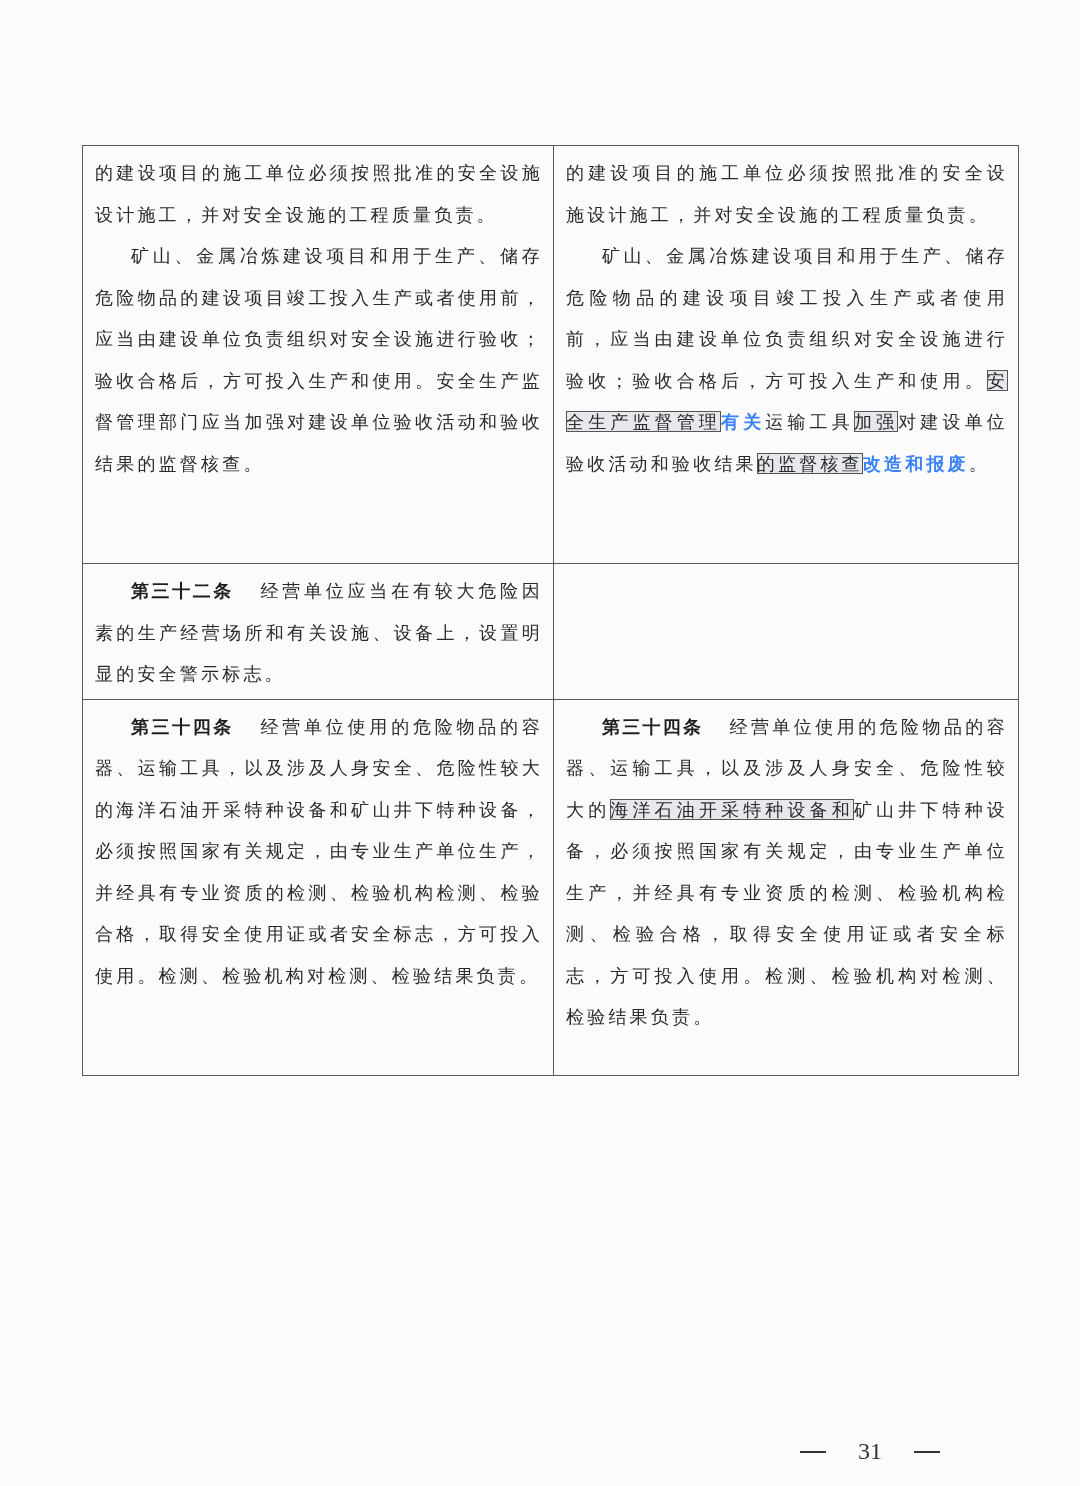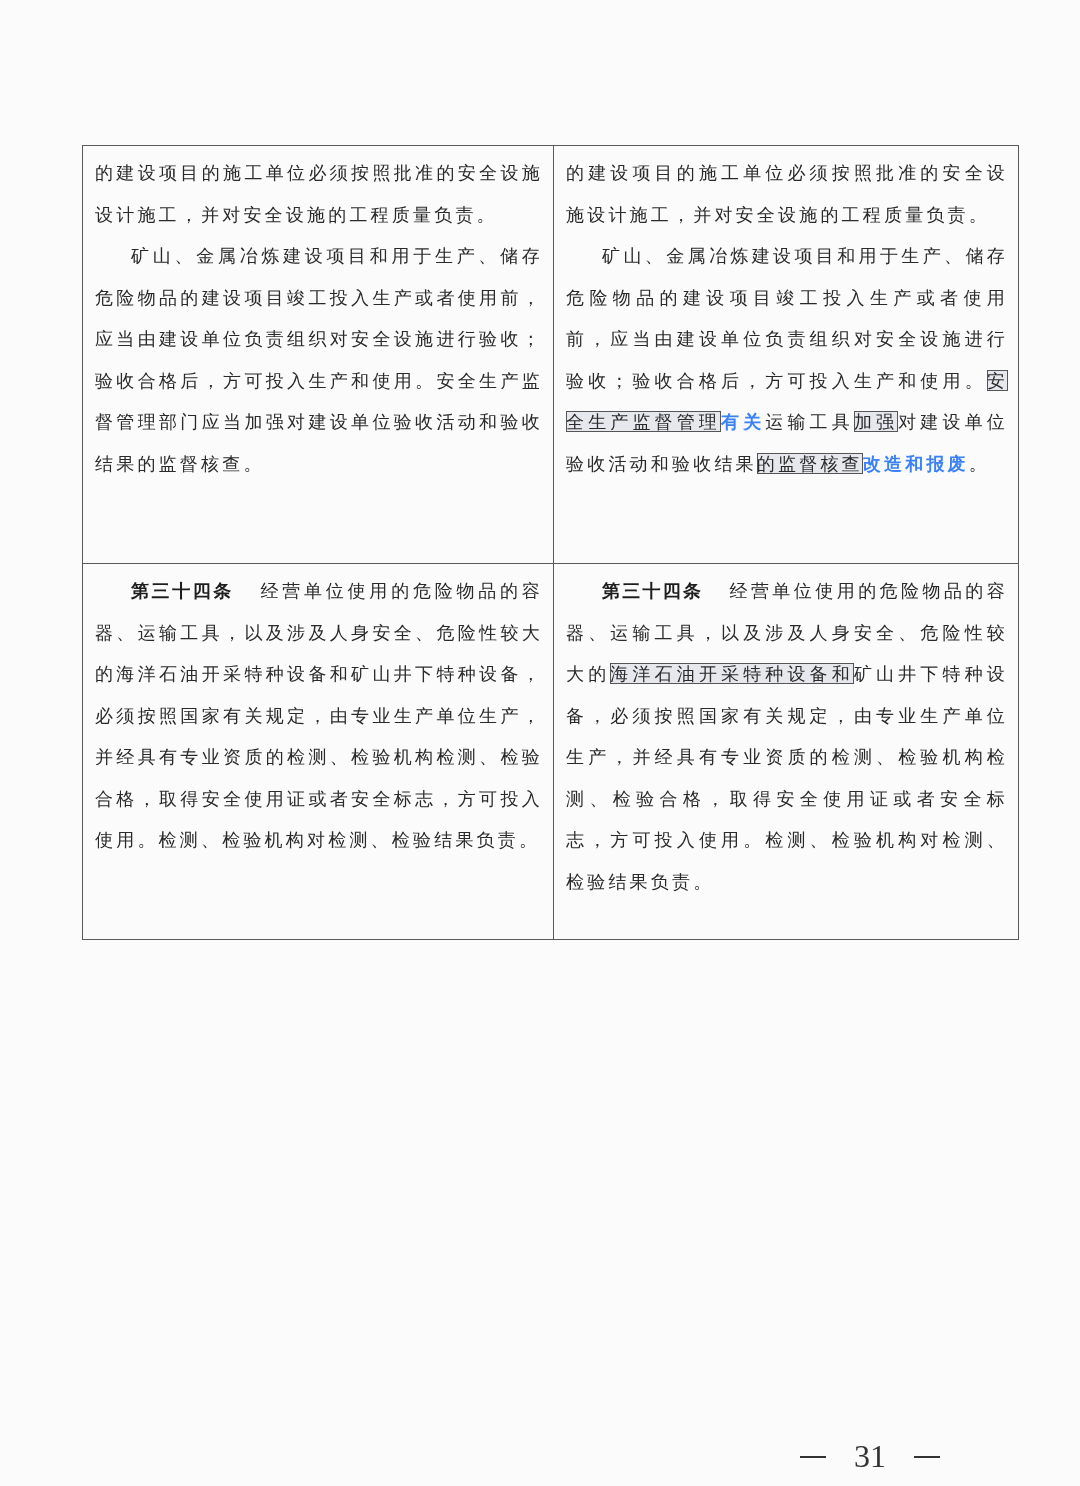--- a/index.html
+++ b/index.html
@@ -57,21 +57,21 @@
     }
     .row1 td { height: 407px; }
     .row2 td { height: 115px; }
     .row3 td { height: 281px; }
     .row4 td { height: 365px; }
     .page-number {
       position: absolute;
       left: 800px;
       top: 1438px;
       width: 140px;
-      font-size: 32px;
+      font-size: 24px;
       font-family: "Liberation Serif", "DejaVu Serif", serif;
       color: #333;
       display: flex;
       justify-content: space-between;
       align-items: center;
     }
     .dash { display: inline-block; width: 26px; height: 2px; background: #333; }
   </style>
 </head>
 <body>
@@ -87,20 +87,26 @@
       <td>
         <p class="para">的建设项目的施工单位必须按照批准的安全设施设计施工，并对安全设施的工程质量负责。</p>
         <p class="para indent">矿山、金属冶炼建设项目和用于生产、储存危险物品的建设项目竣工投入生产或者使用前，应当由建设单位负责组织对安全设施进行验收；验收合格后，方可投入生产和使用。安全生产监督管理部门应当加强对建设单位验收活动和验收结果的监督核查。</p>
       </td>
       <td>
         <p class="para">的建设项目的施工单位必须按照批准的安全设施设计施工，并对安全设施的工程质量负责。</p>
         <p class="para indent"><span>矿山、金属冶炼建设项目和用于生产、储存危险物品的建设项目竣工投入生产或者使用前，应当由建设单位负责组织对安全设施进行验收；验收合格后，方可投入生产和使用。</span><span class="hl">安全生产监督管理</span><span class="bold-add">有关</span><span>运输工具</span><span class="hl">加强</span><span>对建设单位验收活动和验收结果</span><span class="hl">的监督核查</span><span class="bold-add">改造和报废</span><span>。</span></p>
       </td>
     </tr>
 
+    <tr class="row2">
+      <td>
+        <p class="para indent"><span class="art">第三十二条</span><span class="gap"></span><span>经营单位应当在有较大危险因素的生产经营场所和有关设施、设备上，设置明显的安全警示标志。</span></p>
+      </td>
+      <td></td>
+    </tr>
 
 
     <tr class="row4">
       <td>
         <p class="para indent"><span class="art">第三十四条</span><span class="gap"></span><span>经营单位使用的危险物品的容器、运输工具，以及涉及人身安全、危险性较大的海洋石油开采特种设备和矿山井下特种设备，必须按照国家有关规定，由专业生产单位生产，并经具有专业资质的检测、检验机构检测、检验合格，取得安全使用证或者安全标志，方可投入使用。检测、检验机构对检测、检验结果负责。</span></p>
       </td>
       <td>
         <p class="para indent"><span class="art">第三十四条</span><span class="gap"></span><span>经营单位使用的危险物品的容器、运输工具，以及涉及人身安全、危险性较大的</span><span class="hl">海洋石油开采特种设备和</span><span>矿山井下特种设备，必须按照国家有关规定，由专业生产单位生产，并经具有专业资质的检测、检验机构检测、检验合格，取得安全使用证或者安全标志，方可投入使用。检测、检验机构对检测、检验结果负责。</span></p>
       </td>
     </tr>

